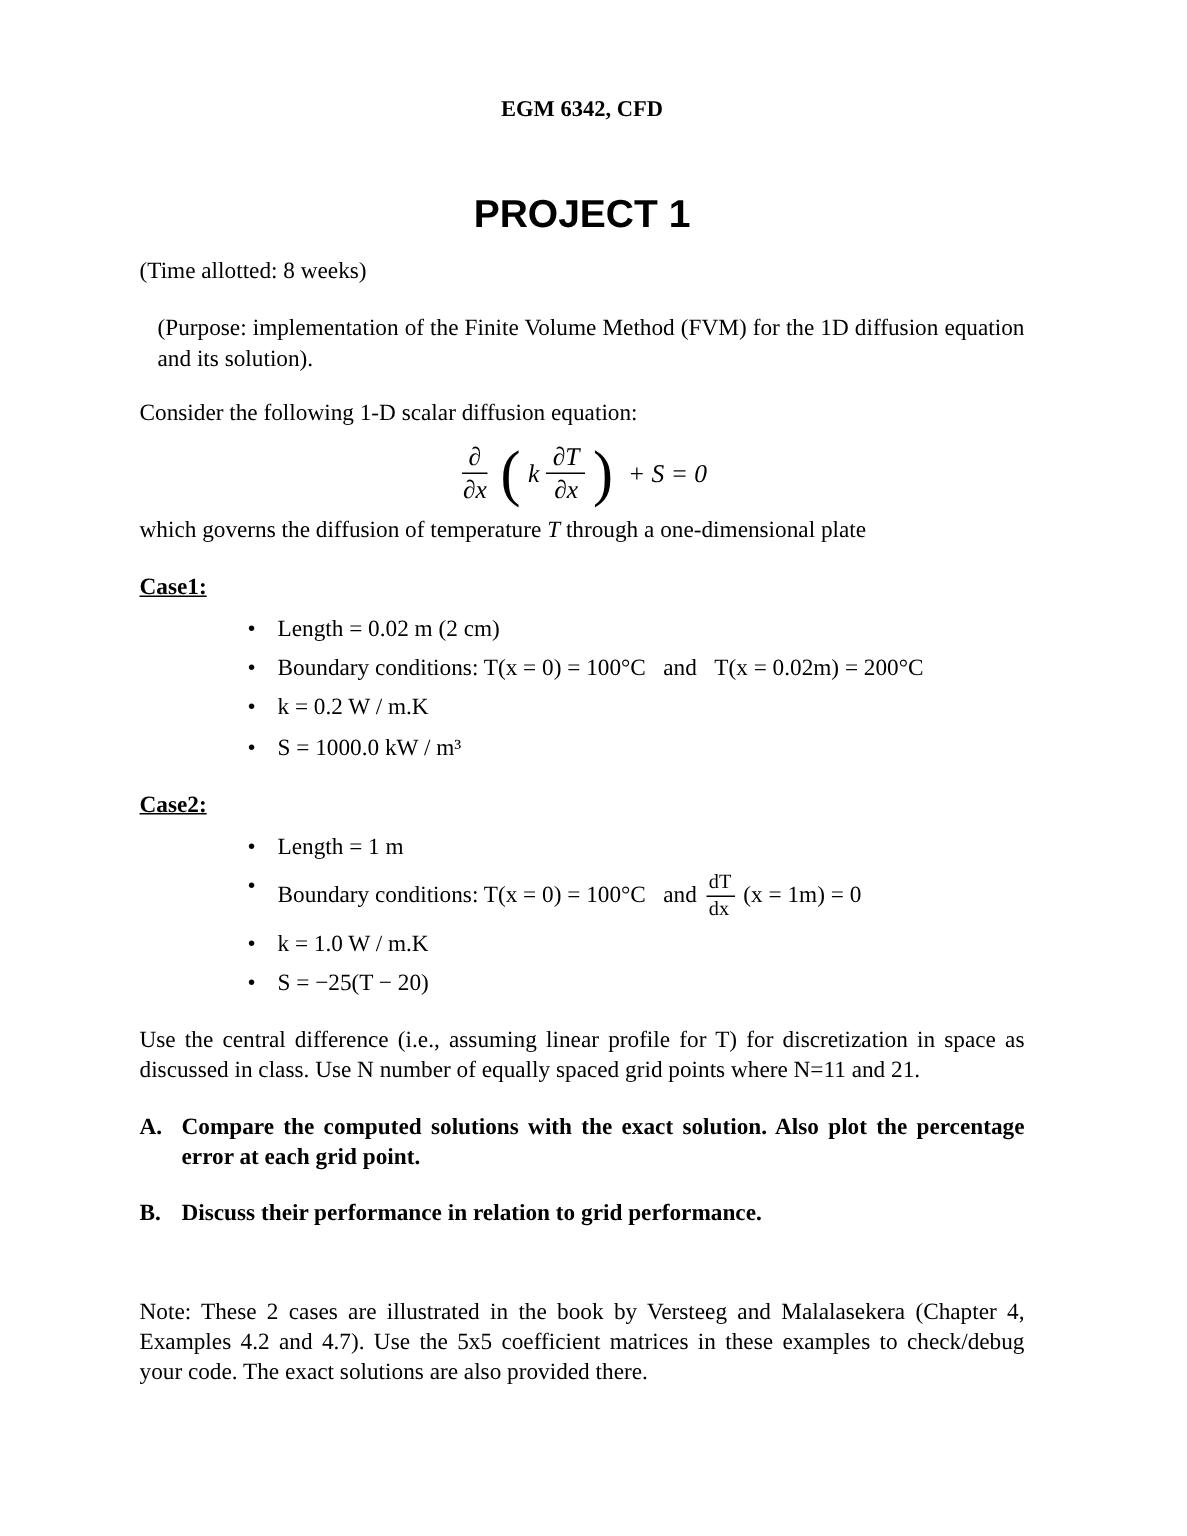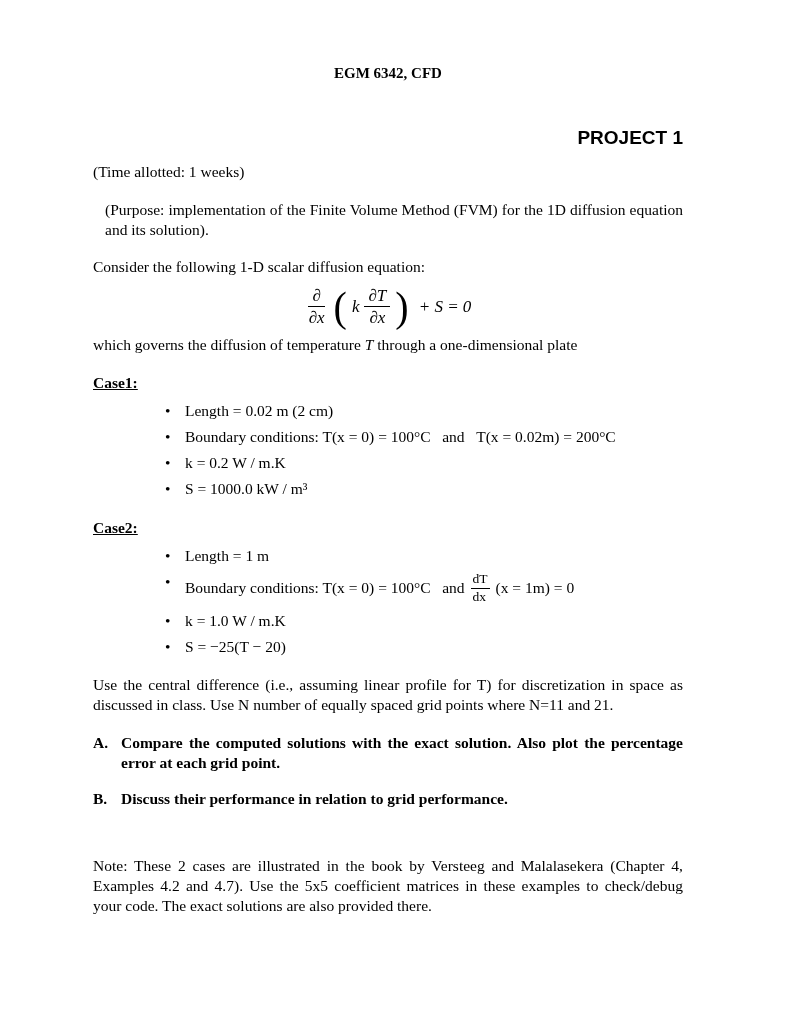--- a/index.html
+++ b/index.html
@@ -23,22 +23,22 @@
   }
   .course-header {
     font-weight: bold;
     font-size: 15px;
     text-align: center;
     margin-bottom: 0;
   }
   .doc-title {
     font-family: "Liberation Sans", sans-serif;
     font-weight: bold;
-    font-size: 19px;
-    text-align: right;
+    font-size: 26px;
+    text-align: center;
     margin: 42px 0 12px 0;
   }
   .line { margin: 0 0 18px 0; }
   .tight { margin: 0 0 4px 0; }
   .para { margin: 0 0 16px 12px; }
   .justify { text-align: justify; }
   .italic { font-style: italic; }
   .underline { text-decoration: underline; }
 
   
@@ -125,21 +125,21 @@
 </style>
 </head>
 <body>
 
 <div class="page">
 
   <div class="course-header">EGM 6342, CFD</div>
 
   <div class="doc-title">PROJECT 1</div>
 
-  <p class="line">(Time allotted: 1 weeks)</p>
+  <p class="line">(Time allotted: 8 weeks)</p>
 
   <p class="para justify">(Purpose: implementation of the Finite Volume Method (FVM) for the 1D diffusion equation and its solution).</p>
 
   <p class="tight">Consider the following 1-D scalar diffusion equation:</p>
 
   <div class="eq-display">
     <span class="frac">
       <span class="num">∂</span>
       <span class="den">∂x</span>
     </span>

